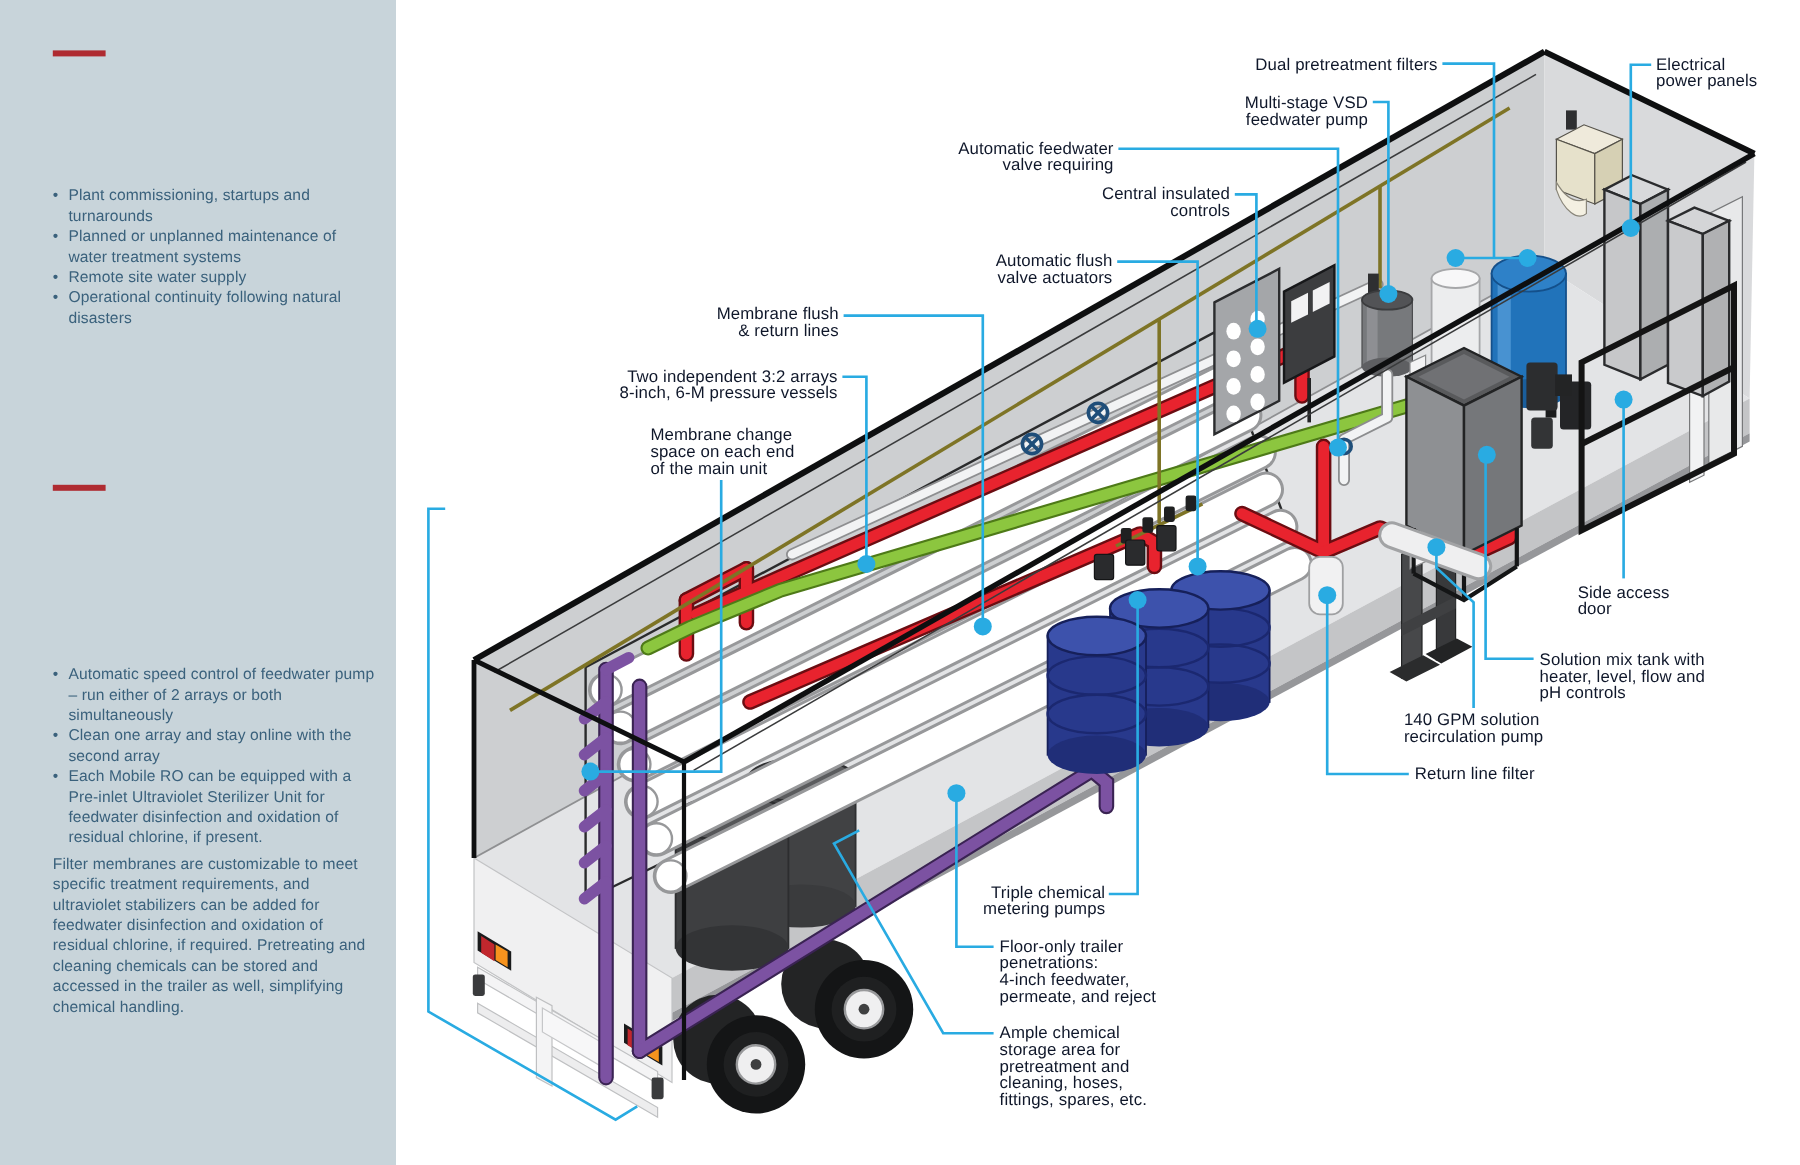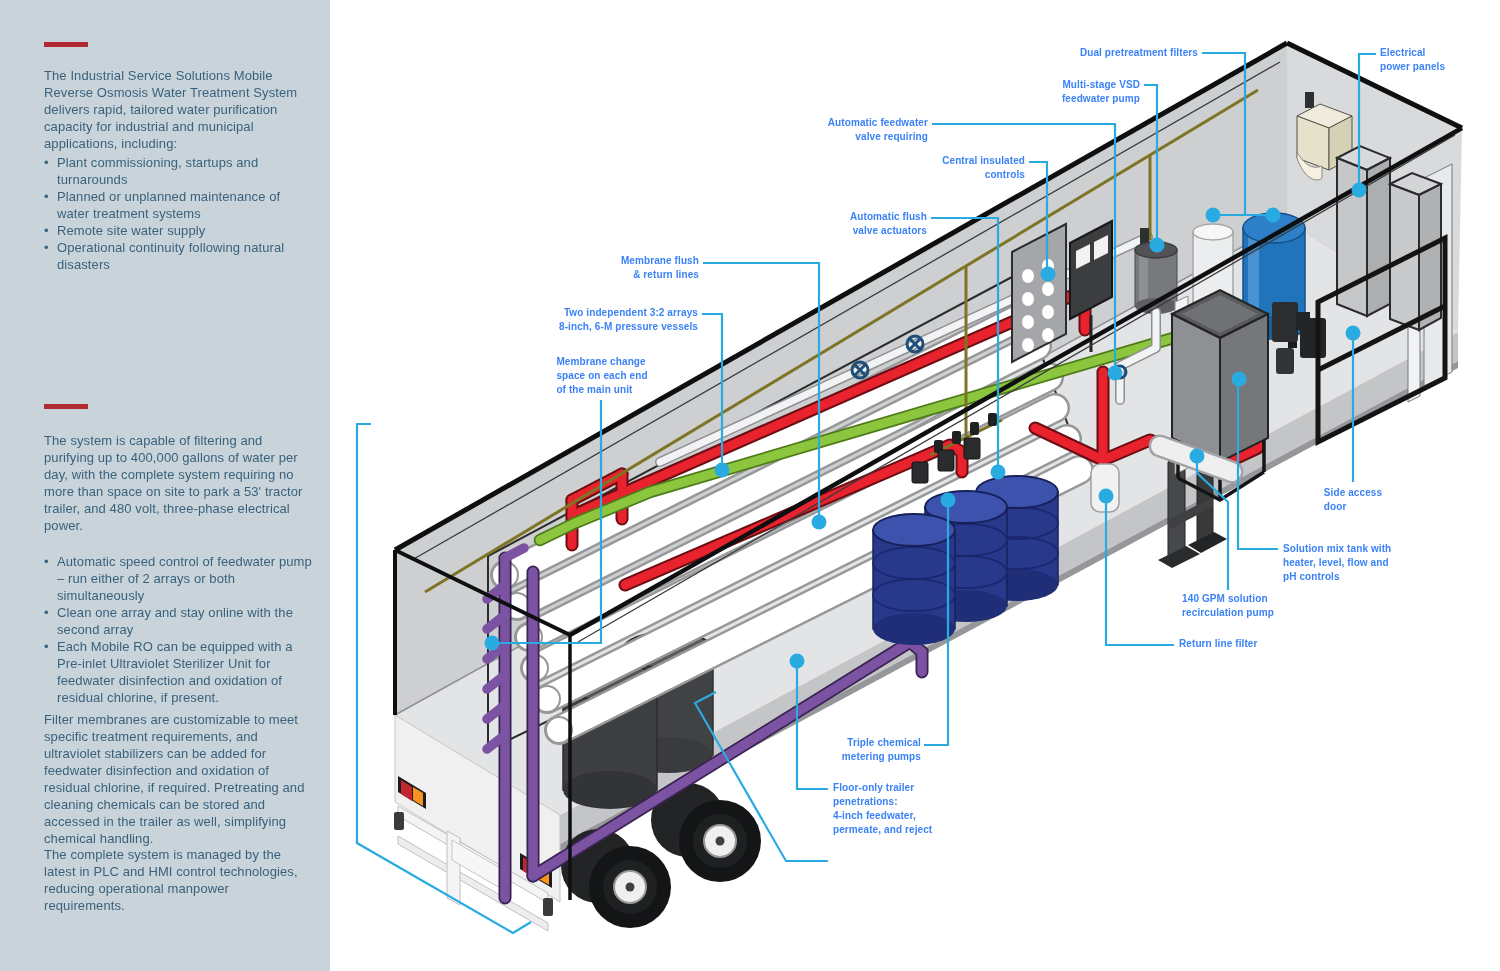--- a/index.html
+++ b/index.html
@@ -6,36 +6,35 @@
   .stage{position:relative;width:1500px;height:971px;background:#ffffff;overflow:hidden;
          font-family:"Liberation Sans",sans-serif;}
   
   .sidebar{position:absolute;left:0;top:0;width:330px;height:971px;background:#C8D4DA;}
   .sidebar .blk{position:absolute;left:44px;width:268px;color:#3A617C;font-size:13px;
                 line-height:17px;letter-spacing:.1px;}
   .redbar{position:absolute;left:44px;width:44px;height:5px;background:#AF2B31;}
   .bullets .bullet{display:flex;}
   .bullets .b-dot{width:13px;flex:0 0 13px;}
   
-  .lbl{position:absolute;color:#3b82f6;font-size:10px;line-height:14px;white-space:pre-line;
-       letter-spacing:.1px;font-weight:bold;}
+  .lbl{position:absolute;color:#0f172a;font-size:14px;line-height:14px;white-space:pre-line;
+       letter-spacing:.1px;}
   .lbl.r{transform:translateX(-100%);text-align:right;}
   .lbl.c{transform:translateX(-50%);text-align:left;}
   svg{position:absolute;left:0;top:0;}
   .leader{fill:none;stroke:#29ABE2;stroke-width:2.2px;}
   .dot{fill:#29ABE2;}
 </style>
 </head>
 <body>
 
 <div class="stage">
 
   <aside class="sidebar">
     <div class="redbar" style="top:42px"></div>
-    <div class="blk" style="top:67px">The Industrial Service Solutions Mobile Reverse Osmosis Water Treatment System delivers rapid, tailored water purification capacity for industrial and municipal applications, including:</div>
 
     <div class="blk bullets" style="top:154px">
       <div class="bullet">
           <span class="b-dot">•</span>
           <span>Plant commissioning, startups and turnarounds</span>
         </div>
       <div class="bullet">
           <span class="b-dot">•</span>
           <span>Planned or unplanned maintenance of water treatment systems</span>
         </div>
@@ -44,39 +43,37 @@
           <span>Remote site water supply</span>
         </div>
       <div class="bullet">
           <span class="b-dot">•</span>
           <span>Operational continuity following natural disasters</span>
         </div>
     </div>
 
 
     <div class="redbar" style="top:404px"></div>
-    <div class="blk" style="top:432px">The system is capable of filtering and purifying up to 400,000 gallons of water per day, with the complete system requiring no more than space on site to park a 53' tractor trailer, and 480 volt, three-phase electrical power.</div>
 
     <div class="blk bullets" style="top:553px">
       <div class="bullet">
           <span class="b-dot">•</span>
           <span>Automatic speed control of feedwater pump – run either of 2 arrays or both simultaneously</span>
         </div>
       <div class="bullet">
           <span class="b-dot">•</span>
           <span>Clean one array and stay online with the second array</span>
         </div>
       <div class="bullet">
           <span class="b-dot">•</span>
           <span>Each Mobile RO can be equipped with a Pre-inlet Ultraviolet Sterilizer Unit for feedwater disinfection and oxidation of residual chlorine, if present.</span>
         </div>
     </div>
 
     <div class="blk" style="top:711px">Filter membranes are customizable to meet specific treatment requirements, and ultraviolet stabilizers can be added for feedwater disinfection and oxidation of residual chlorine, if required. Pretreating and cleaning chemicals can be stored and accessed in the trailer as well, simplifying chemical handling.</div>
-    <div class="blk" style="top:846px">The complete system is managed by the latest in PLC and HMI control technologies, reducing operational manpower requirements.</div>
   </aside>
 
   <svg width="1500" height="971" viewBox="0 0 1500 971">
 
     <g>
       <polygon points="395,550 1287,43 1287,222 395,715" fill="#CDCFD1"></polygon>
       <polygon points="1287,43 1462,128 1458,332 1287,222" fill="#D9DADC"></polygon>
       <polygon points="395,715 1287,222 1458,332 560,815" fill="#E3E4E6"></polygon>
       <polygon points="560,815 1458,332 1458,361 560,844" fill="#C4C5C7"></polygon>
       <polygon points="560,844 1458,361 1458,368 560,851" fill="#96979A"></polygon>
@@ -445,14 +442,19 @@
 pH controls</div>
   <div class="lbl c" style="left:1228px;top:592px">140 GPM solution
 recirculation pump</div>
   <div class="lbl" style="left:1179px;top:637px">Return line filter</div>
   <div class="lbl r" style="left:921px;top:736px">Triple chemical
 metering pumps</div>
   <div class="lbl" style="left:833px;top:781px">Floor-only trailer
 penetrations:
 4-inch feedwater,
 permeate, and reject</div>
+  <div class="lbl" style="left:833px;top:853px">Ample chemical
+storage area for
+pretreatment and
+cleaning, hoses,
+fittings, spares, etc.</div>
 
 </div>
 
 </body></html>

